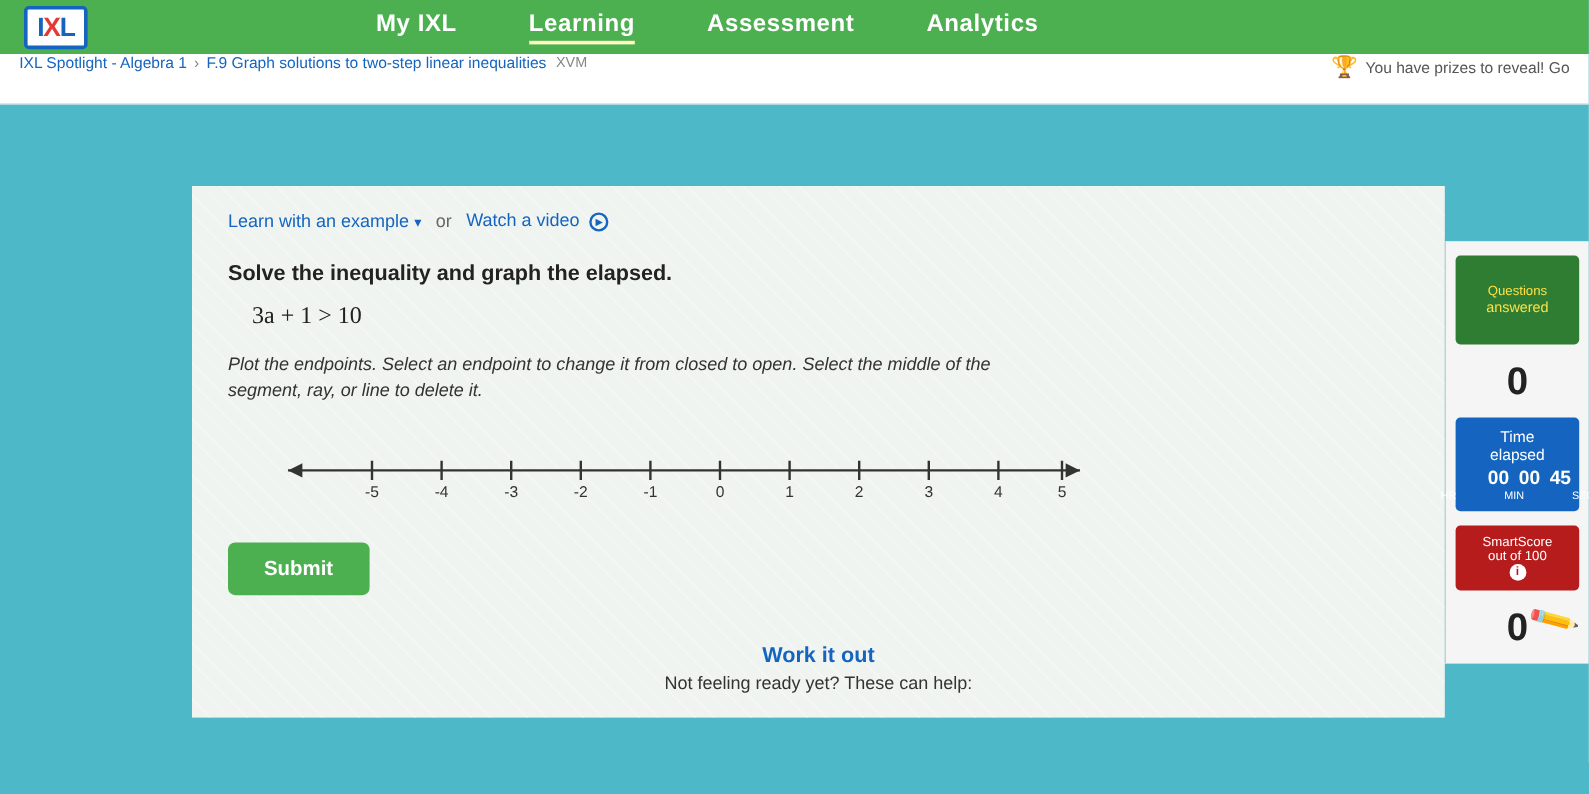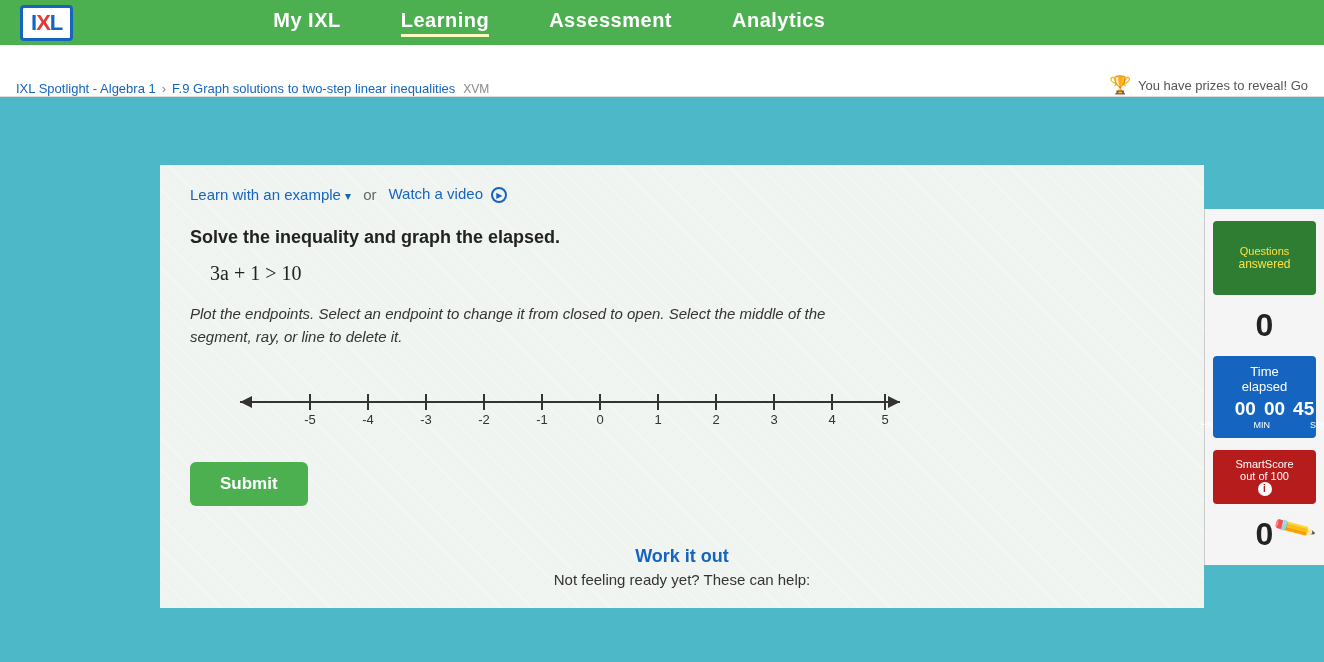--- a/index.html
+++ b/index.html
@@ -5,20 +5,21 @@
     * { margin: 0; padding: 0; box-sizing: border-box; }
     body { font-family: Arial, sans-serif; background: #4db8c8; width: 1324px; height: 662px; overflow: hidden; }
 
     
     .top-nav {
       background: #4caf50;
       height: 45px;
       display: flex;
       align-items: center;
       padding: 0 20px;
+      gap: 40px;
     }
     .logo-box {
       background: white;
       padding: 2px 8px;
       border-radius: 4px;
       font-weight: 900;
       font-size: 22px;
       color: #1565c0;
       letter-spacing: -1px;
       border: 3px solid #1565c0;
@@ -38,23 +39,23 @@
       letter-spacing: 0.5px;
     }
     .nav-link.active {
       border-bottom: 3px solid #fef9c3;
       padding-bottom: 2px;
     }
 
     
     .breadcrumb-bar {
       background: white;
-      height: 52px;
-      display: flex;
-      align-items: flex-end;
+      height: 42px;
+      display: flex;
+      align-items: flex-start;
       padding: 0 16px;
       font-size: 13px;
       color: #444;
       border-bottom: 1px solid #ddd;
     }
     .breadcrumb-bar a { color: #1565c0; text-decoration: none; }
     .breadcrumb-bar .sep { margin: 0 6px; color: #888; }
     .breadcrumb-bar .skill { color: #1565c0; }
     .breadcrumb-bar .xvm { color: #888; margin-left: 8px; font-size: 12px; }
     .prize-area {
@@ -232,21 +233,21 @@
       padding: 8px 10px;
       border-radius: 4px;
       font-size: 13px;
       text-align: center;
     }
     .timer-digits {
       display: flex;
       justify-content: center;
       gap: 4px;
       margin-top: 4px;
-      font-size: 19px;
+      font-size: 16px;
       font-weight: bold;
       margin-left: 20px;
     }
     .timer-labels {
       display: flex;
       justify-content: center;
       gap: 20px;
       font-size: 9px;
     }
     .smart-score-box {

